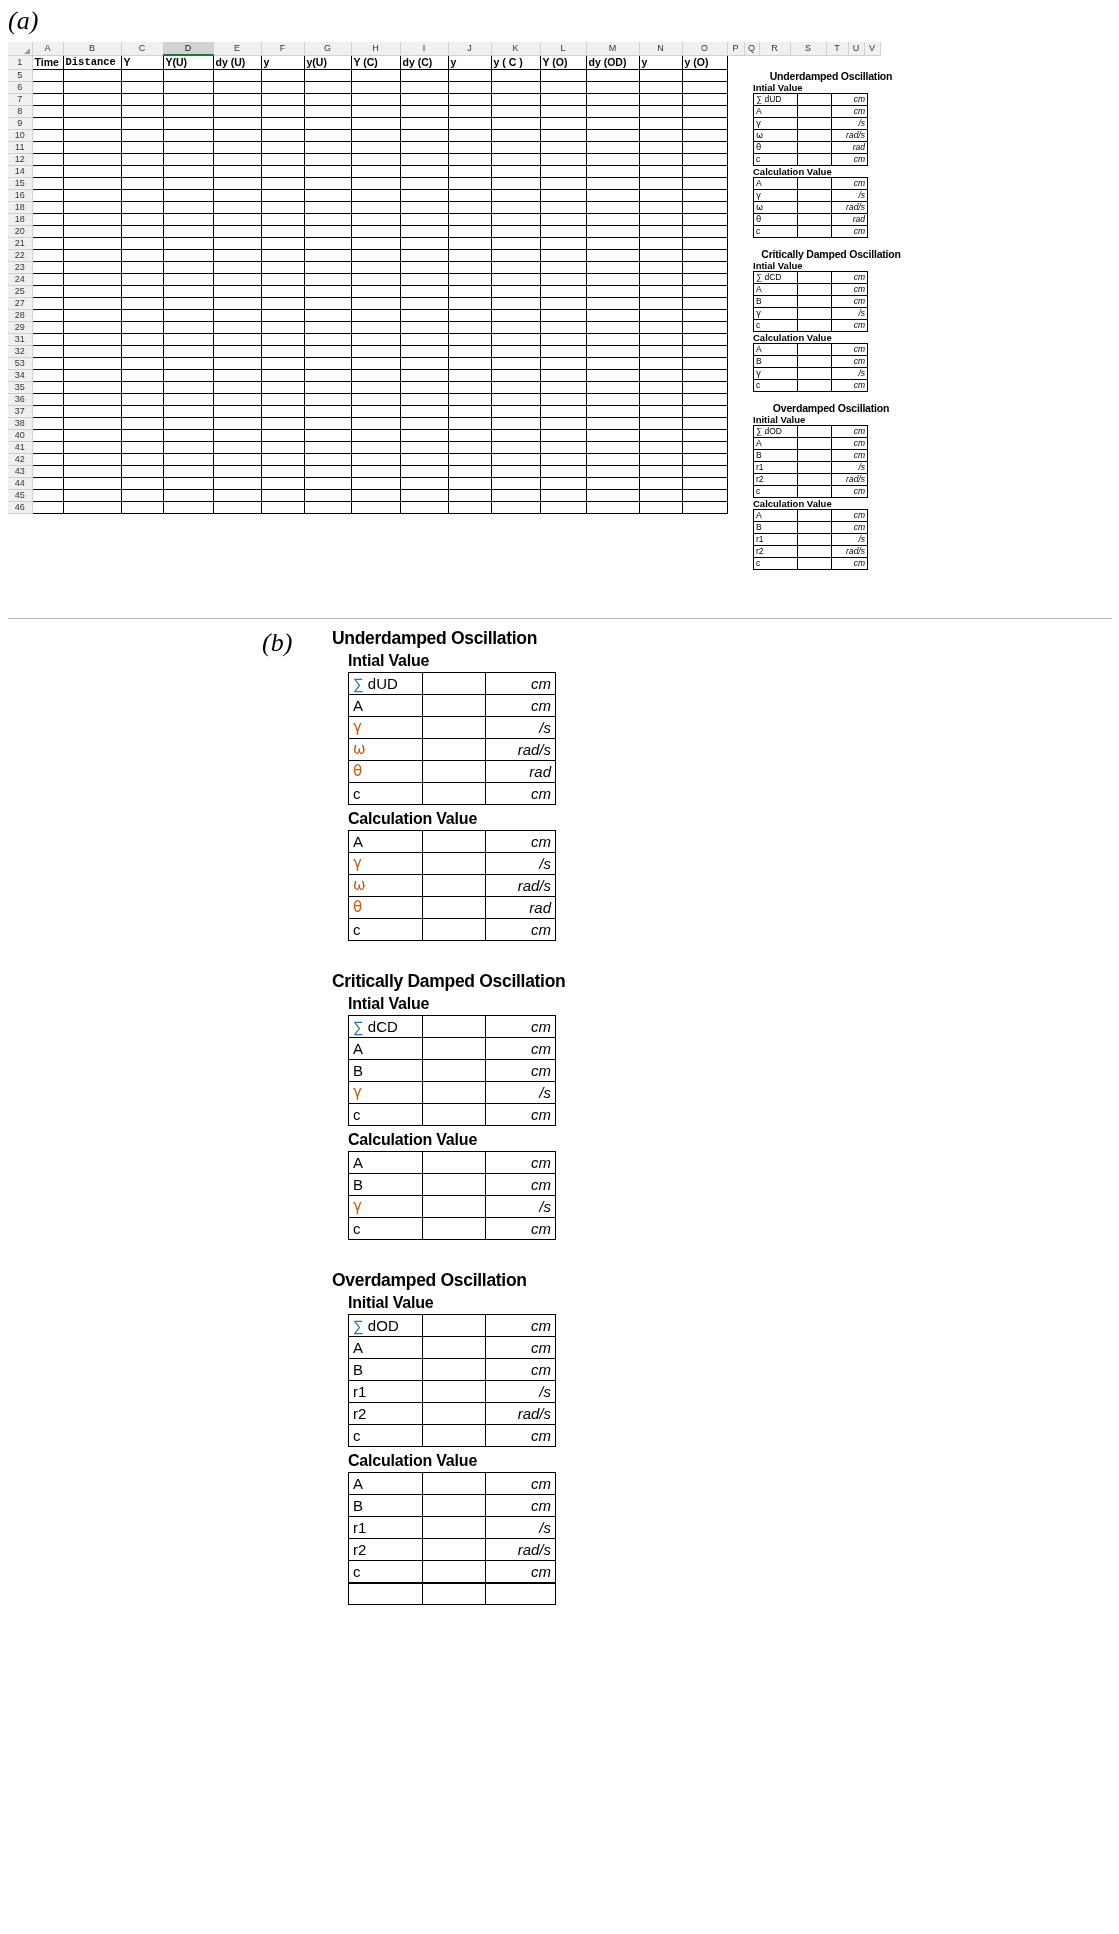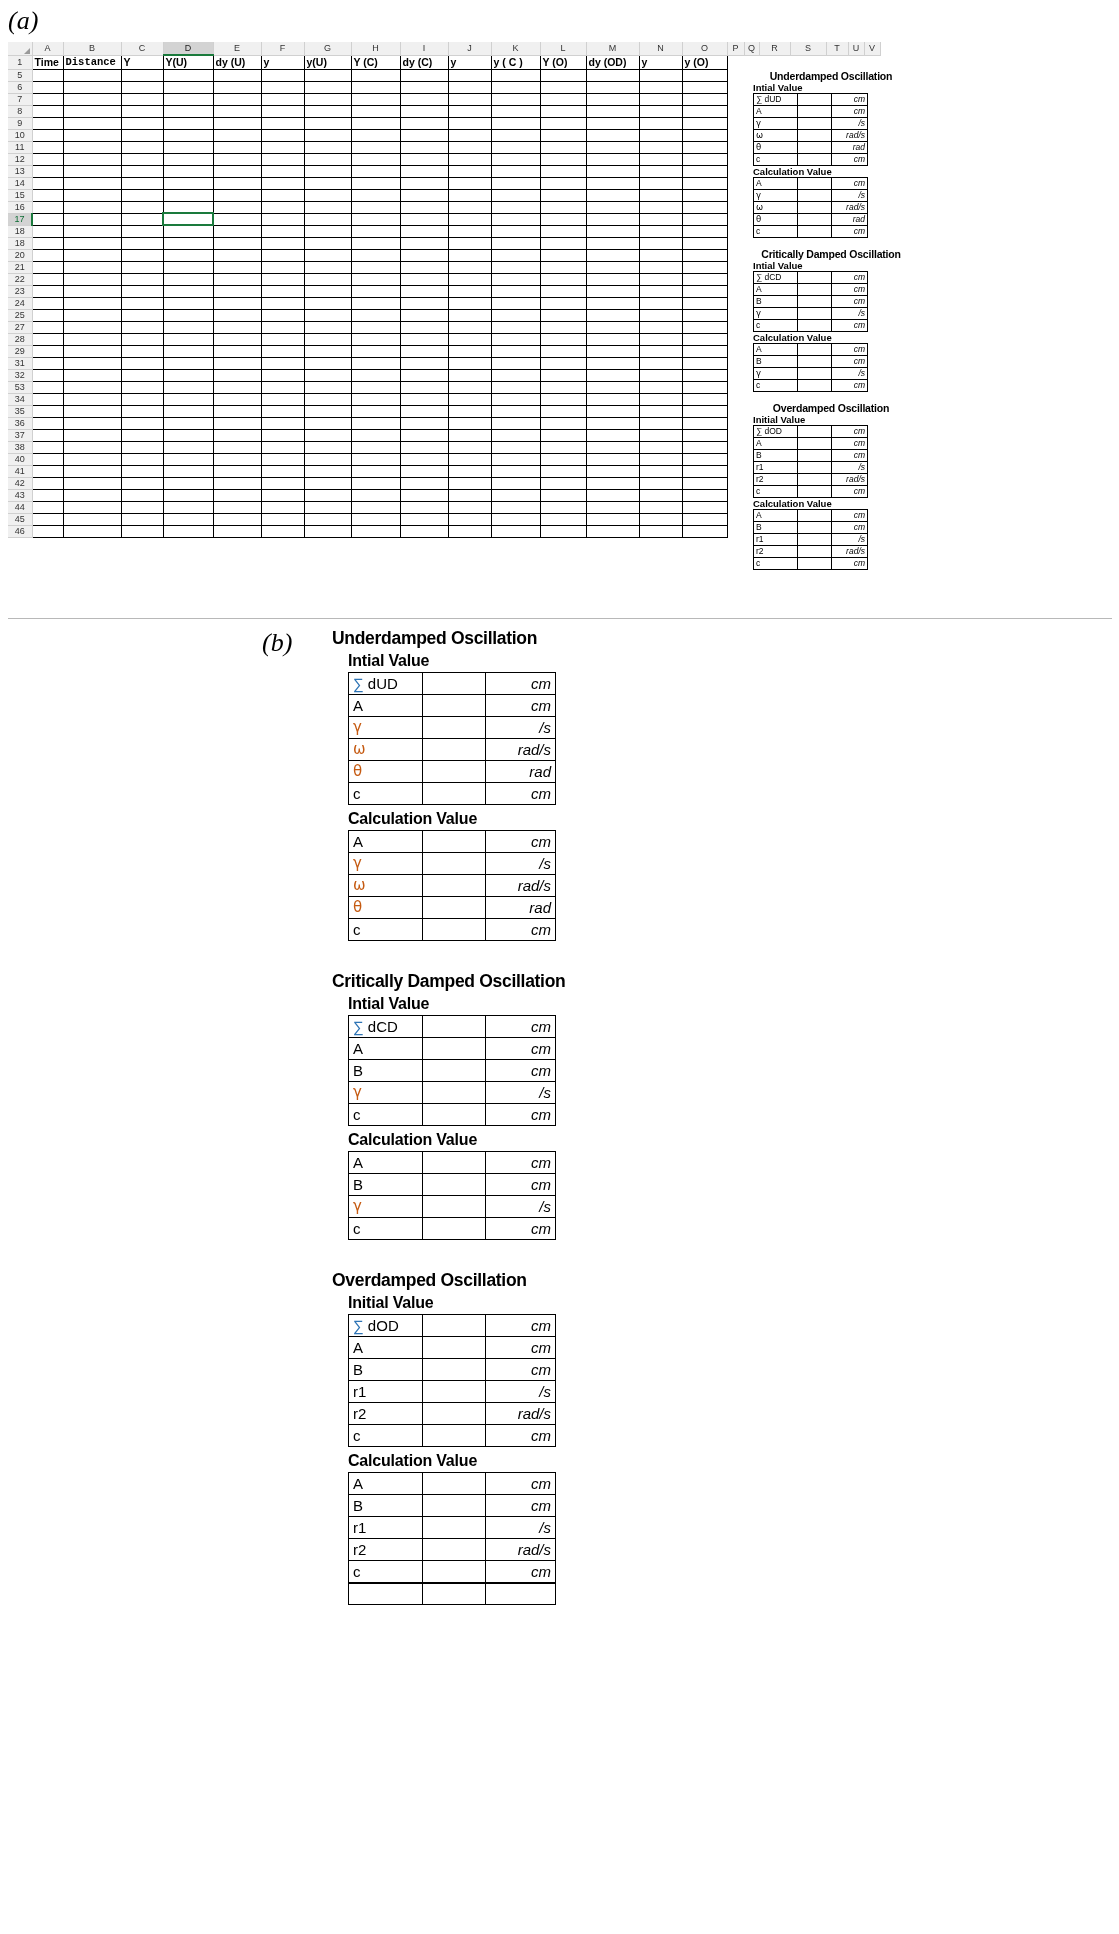--- a/index.html
+++ b/index.html
@@ -489,45 +489,20 @@
             <td class="cell cw-O"></td>
             <td class="blank cw-P"></td>
             <td class="blank cw-Q"></td>
             <td class="blank cw-R"></td>
             <td class="blank cw-S"></td>
             <td class="blank cw-T"></td>
             <td class="blank cw-U"></td>
             <td class="blank cw-V"></td>
           </tr>
           <tr>
-            <td class="rowhead">13</td>
-            <td class="cell cw-A"></td>
-            <td class="cell cw-B"></td>
-            <td class="cell cw-C"></td>
-            <td class="cell cw-D"></td>
-            <td class="cell cw-E"></td>
-            <td class="cell cw-F"></td>
-            <td class="cell cw-G"></td>
-            <td class="cell cw-H"></td>
-            <td class="cell cw-I"></td>
-            <td class="cell cw-J"></td>
-            <td class="cell cw-K"></td>
-            <td class="cell cw-L"></td>
-            <td class="cell cw-M"></td>
-            <td class="cell cw-N"></td>
-            <td class="cell cw-O"></td>
-            <td class="blank cw-P"></td>
-            <td class="blank cw-Q"></td>
-            <td class="blank cw-R"></td>
-            <td class="blank cw-S"></td>
-            <td class="blank cw-T"></td>
-            <td class="blank cw-U"></td>
-            <td class="blank cw-V"></td>
-          </tr>
-          <tr>
             <td class="rowhead">14</td>
             <td class="cell cw-A"></td>
             <td class="cell cw-B"></td>
             <td class="cell cw-C"></td>
             <td class="cell cw-D"></td>
             <td class="cell cw-E"></td>
             <td class="cell cw-F"></td>
             <td class="cell cw-G"></td>
             <td class="cell cw-H"></td>
             <td class="cell cw-I"></td>
@@ -569,45 +544,20 @@
             <td class="blank cw-T"></td>
             <td class="blank cw-U"></td>
             <td class="blank cw-V"></td>
           </tr>
           <tr>
             <td class="rowhead">16</td>
             <td class="cell cw-A"></td>
             <td class="cell cw-B"></td>
             <td class="cell cw-C"></td>
             <td class="cell cw-D"></td>
-            <td class="cell cw-E"></td>
-            <td class="cell cw-F"></td>
-            <td class="cell cw-G"></td>
-            <td class="cell cw-H"></td>
-            <td class="cell cw-I"></td>
-            <td class="cell cw-J"></td>
-            <td class="cell cw-K"></td>
-            <td class="cell cw-L"></td>
-            <td class="cell cw-M"></td>
-            <td class="cell cw-N"></td>
-            <td class="cell cw-O"></td>
-            <td class="blank cw-P"></td>
-            <td class="blank cw-Q"></td>
-            <td class="blank cw-R"></td>
-            <td class="blank cw-S"></td>
-            <td class="blank cw-T"></td>
-            <td class="blank cw-U"></td>
-            <td class="blank cw-V"></td>
-          </tr>
-          <tr>
-            <td class="rowhead sel">17</td>
-            <td class="cell cw-A"></td>
-            <td class="cell cw-B"></td>
-            <td class="cell cw-C"></td>
-            <td class="cell cw-D active"></td>
             <td class="cell cw-E"></td>
             <td class="cell cw-F"></td>
             <td class="cell cw-G"></td>
             <td class="cell cw-H"></td>
             <td class="cell cw-I"></td>
             <td class="cell cw-J"></td>
             <td class="cell cw-K"></td>
             <td class="cell cw-L"></td>
             <td class="cell cw-M"></td>
             <td class="cell cw-N"></td>

